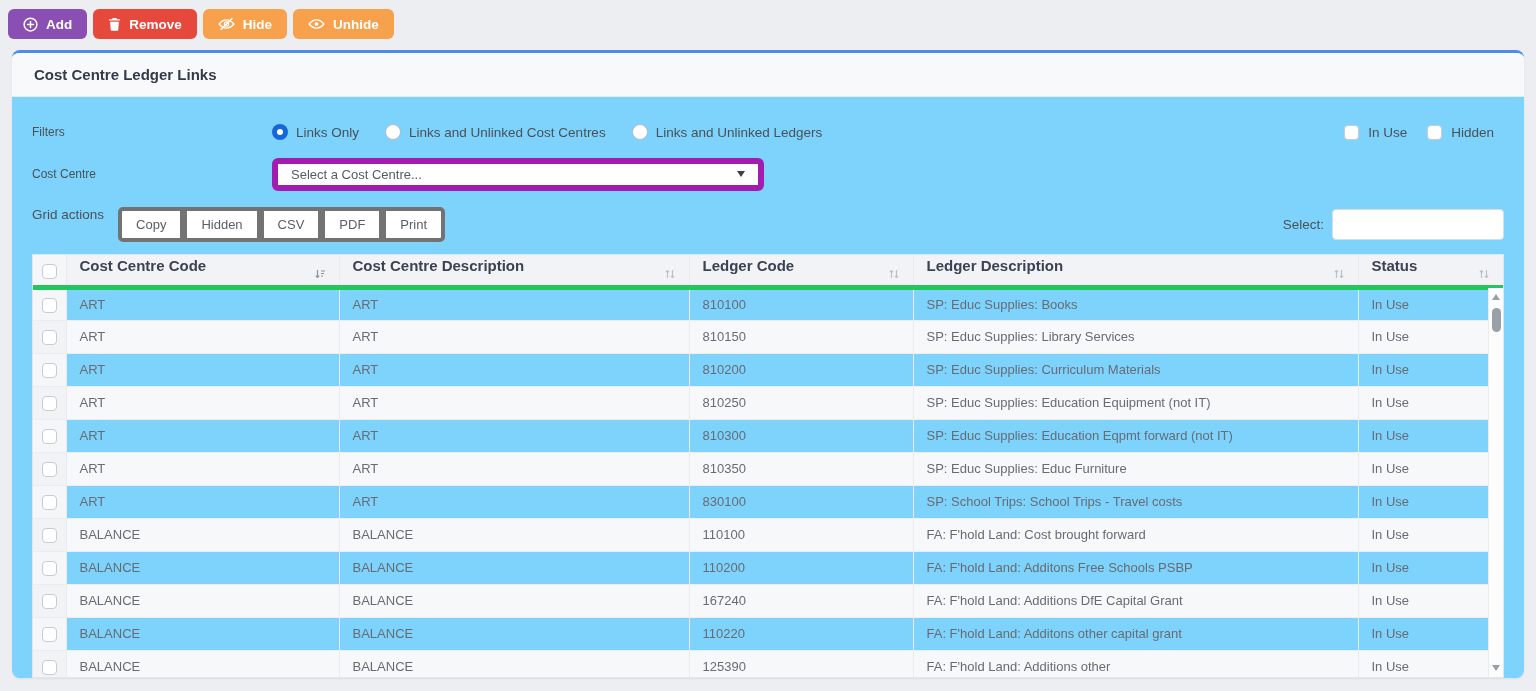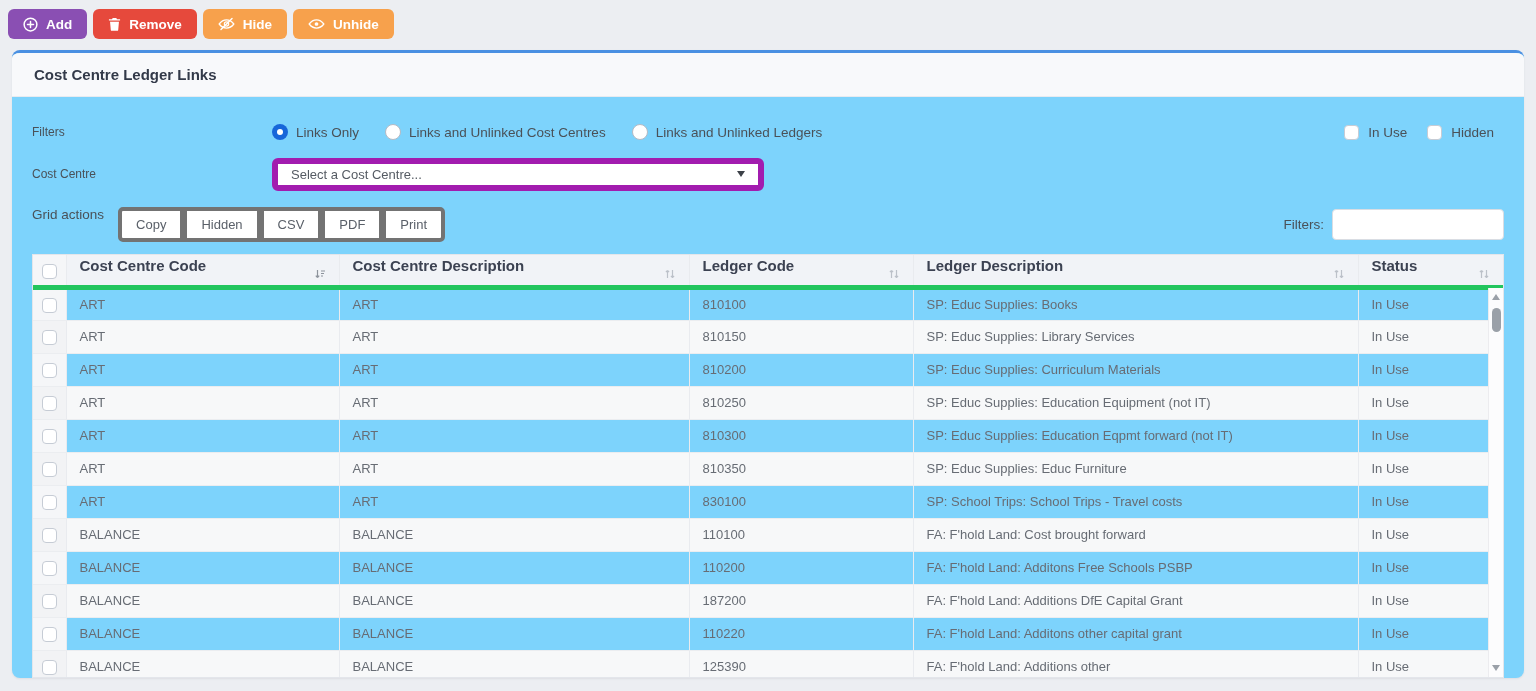--- a/index.html
+++ b/index.html
@@ -161,21 +161,21 @@
     <div class="actions-row">
       <div class="actions-label">Grid actions</div>
       <div class="btn-group" id="grid-btns">
           <button class="gbtn">Copy</button>
           <button class="gbtn">Hidden</button>
           <button class="gbtn">CSV</button>
           <button class="gbtn">PDF</button>
           <button class="gbtn">Print</button>
         </div>
       <div class="search-wrap">
-        <span>Filters:</span>
+        <span>Select:</span>
         <input class="search-input" type="text" value="" style="">
       </div>
     </div>
 
     <div class="table-wrap">
       <table>
         <colgroup>
           <col style="width:33px">
             <col style="width:273px">
             <col style="width:350px">
@@ -279,21 +279,21 @@
               <td>BALANCE</td>
               <td>BALANCE</td>
               <td>110200</td>
               <td>FA: F'hold Land: Additons Free Schools PSBP</td>
               <td>In Use</td>
             </tr>
             <tr>
               <td class="cb-cell"><span class="cb" style="display: inline-block; vertical-align: middle;"></span></td>
               <td>BALANCE</td>
               <td>BALANCE</td>
-              <td>187200</td>
+              <td>167240</td>
               <td>FA: F'hold Land: Additions DfE Capital Grant</td>
               <td>In Use</td>
             </tr>
             <tr>
               <td class="cb-cell"><span class="cb" style="display: inline-block; vertical-align: middle;"></span></td>
               <td>BALANCE</td>
               <td>BALANCE</td>
               <td>110220</td>
               <td>FA: F'hold Land: Additons other capital grant</td>
               <td>In Use</td>

